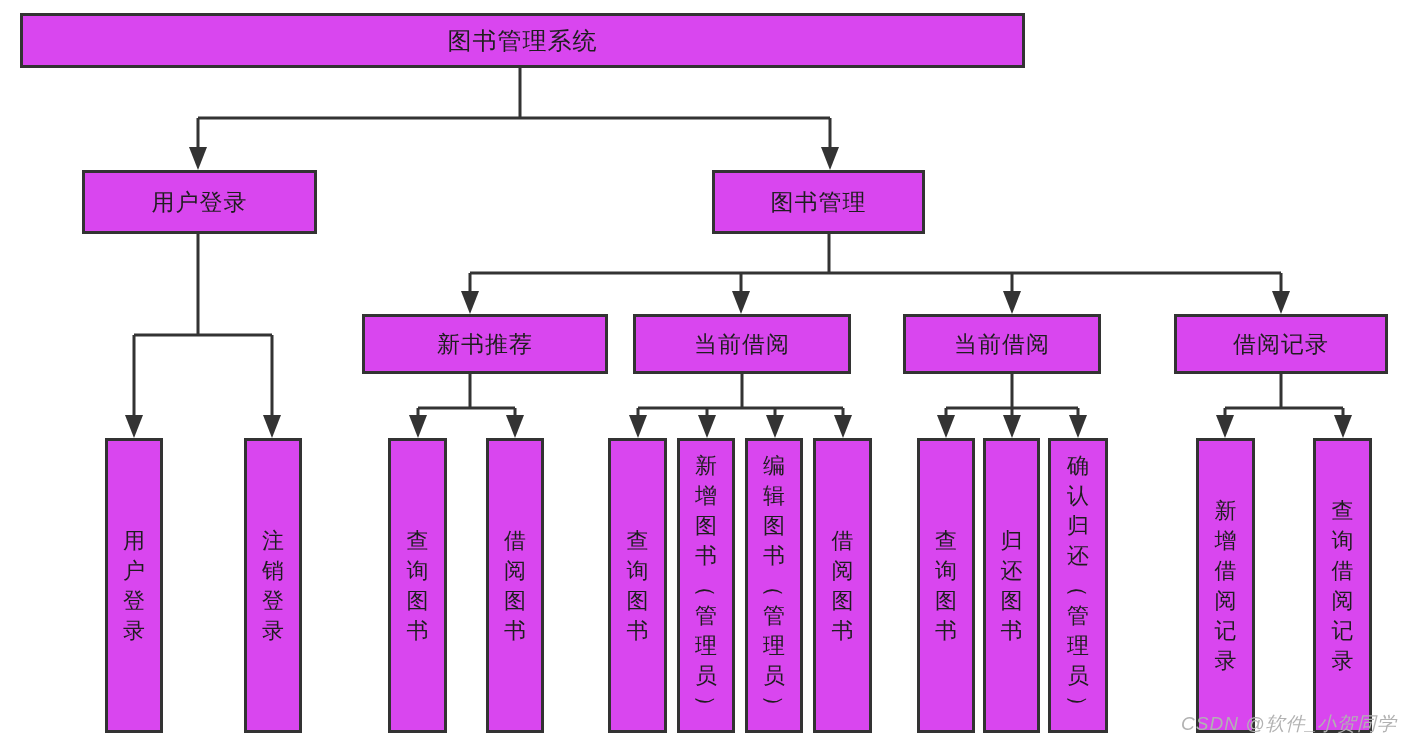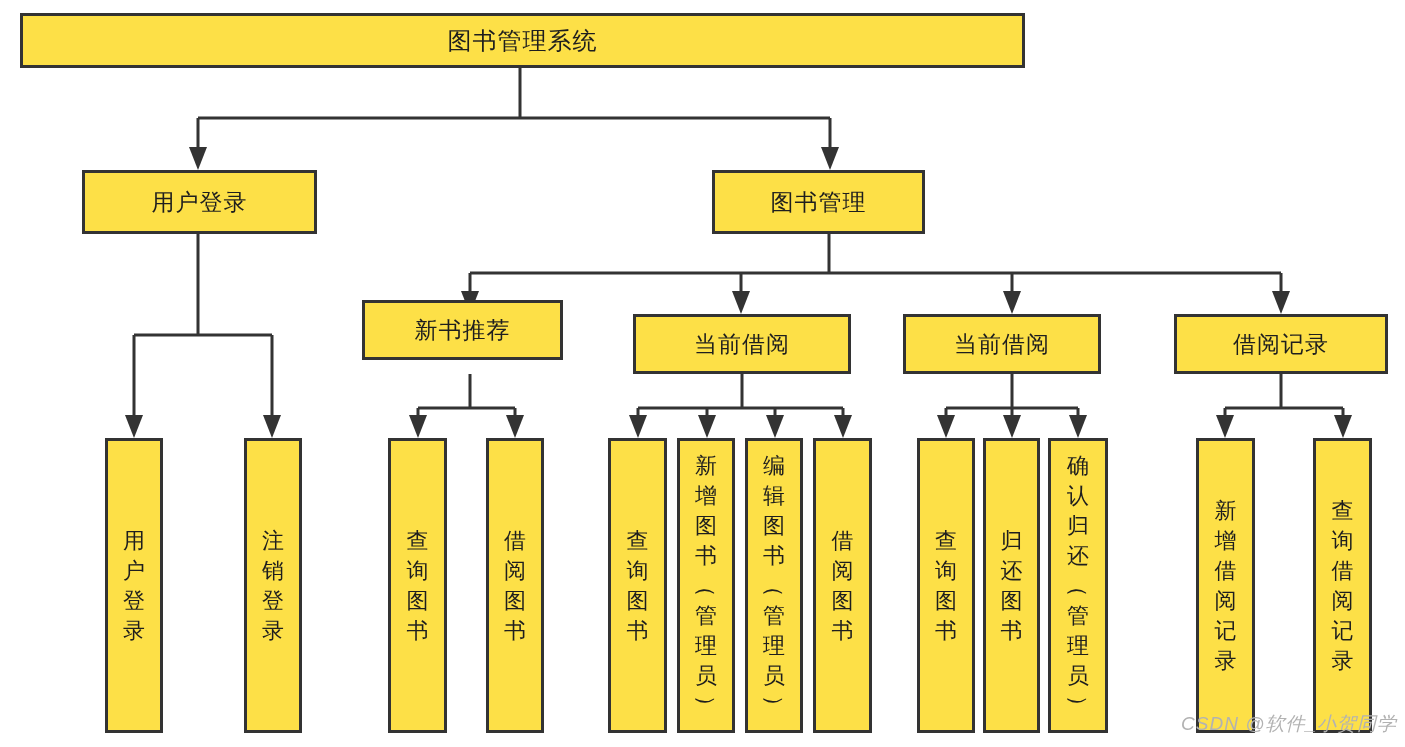--- a/index.html
+++ b/index.html
@@ -9,33 +9,33 @@
     background:var(--bg,#ffffff);
     font-family:"Liberation Sans","DejaVu Sans",sans-serif;
     overflow:hidden;
   }
   .overlay{position:absolute;left:0;top:0;width:1405px;height:747px;color:var(--line,#333333);}
   .overlay path{stroke:currentColor;stroke-width:3;fill:none;}
   .overlay polygon{fill:currentColor;stroke:none;}
 
   .box{
     position:absolute;
-    background:#fde047;
+    background:#d946ef;
     border:3px solid var(--line,#333333);
     box-sizing:border-box;
     display:flex;align-items:center;justify-content:center;
     color:var(--text,#1e1e1e);
   }
   .hbox{font-size:23px;letter-spacing:1px;white-space:nowrap;}
 
   
   #n-root{left:20px;top:13px;width:1005px;height:55px;font-size:24px;}
   #n-user-login{left:82px;top:170px;width:235px;height:64px;font-family:Liberation Serif, serif;}
   #n-book-mgmt{left:712px;top:170px;width:213px;height:64px;}
-  #n-new-books{left:362px;top:300px;width:201px;height:60px;}
+  #n-new-books{left:362px;top:314px;width:246px;height:60px;}
   #n-book-borrow{left:633px;top:314px;width:218px;height:60px;}
   #n-current-borrow{left:903px;top:314px;width:198px;height:60px;}
   #n-borrow-records{left:1174px;top:314px;width:214px;height:60px;}
 
   
   .vbox{
     top:438px;height:295px;
     flex-direction:column;
   }
   .vchar{display:block;height:30px;line-height:30px;font-size:22px;text-align:center;}

